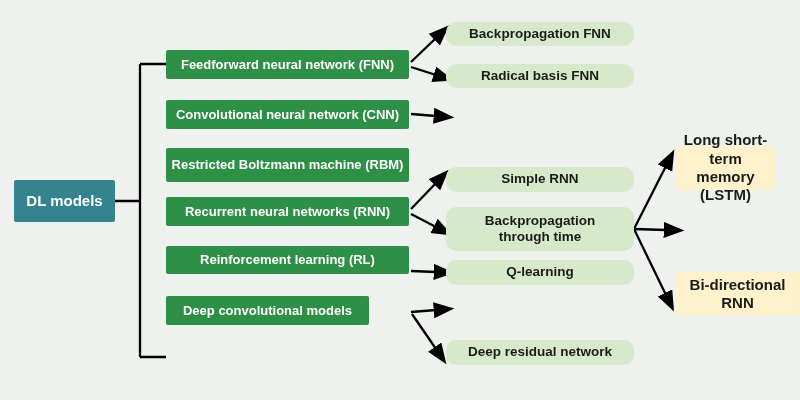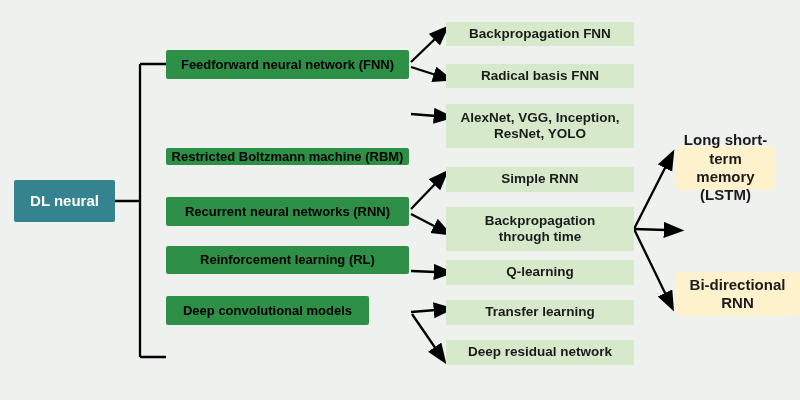--- a/index.html
+++ b/index.html
@@ -22,29 +22,29 @@
     line-height:1.22;
   }
   .node.root{
     background:#35838e;
     color:#ffffff;
     font-size:15px;font-weight:700;
     border-radius:2px;
   }
   .node.model{
     background:#2d9046;
-    color:#000000;
+    color:#ffffff;
     font-size:13px;font-weight:600;
     border-radius:2px;
   }
   .node.variant{
     background:#d6eacb;
     color:#1b1b1b;
     font-size:13.5px;font-weight:600;
-    border-radius:0;
+    border-radius:10px;
     padding:0 4px;
   }
   .node.rnn-type{
     background:#fdf2cc;
     color:#1b1b1b;
     font-size:15px;font-weight:600;
     border-radius:3px;
     padding:0 4px;
   }
   .node .lbl{display:inline-block;}
@@ -73,59 +73,56 @@
     <line x1="411" y1="271" x2="436" y2="272" stroke="#000000" stroke-width="2.3" marker-end="url(#ah)"></line>
     <line x1="411" y1="312" x2="436" y2="310" stroke="#000000" stroke-width="2.3" marker-end="url(#ah)"></line>
     <line x1="412" y1="314" x2="436" y2="349" stroke="#000000" stroke-width="2.3" marker-end="url(#ah)"></line>
 
     <line x1="634" y1="229" x2="666" y2="166" stroke="#000000" stroke-width="2.3" marker-end="url(#ah)"></line>
     <line x1="634" y1="229" x2="666" y2="230" stroke="#000000" stroke-width="2.3" marker-end="url(#ah)"></line>
     <line x1="634" y1="229" x2="666" y2="295" stroke="#000000" stroke-width="2.3" marker-end="url(#ah)"></line>
   </svg>
 
   <div class="node root" style="left:14px;top:180px;width:101px;height:42px">
-    <span class="lbl">DL neural</span>
+    <span class="lbl">DL models</span>
   </div>
 
   <div class="node model" style="left:166px;top:50px;width:243px;height:29px">
     <span class="lbl">Feedforward neural network (FNN)</span>
   </div>
-  <div class="node model" style="left:166px;top:148px;width:243px;height:17px">
+  <div class="node model" style="left:166px;top:100px;width:243px;height:29px">
+    <span class="lbl">Convolutional neural network (CNN)</span>
+  </div>
+  <div class="node model" style="left:166px;top:148px;width:243px;height:34px">
     <span class="lbl">Restricted Boltzmann machine (RBM)</span>
   </div>
   <div class="node model" style="left:166px;top:197px;width:243px;height:29px">
     <span class="lbl">Recurrent neural networks (RNN)</span>
   </div>
   <div class="node model" style="left:166px;top:246px;width:243px;height:28px">
     <span class="lbl">Reinforcement learning (RL)</span>
   </div>
   <div class="node model" style="left:166px;top:296px;width:203px;height:29px">
     <span class="lbl">Deep convolutional models</span>
   </div>
 
   <div class="node variant" style="left:446px;top:22px;width:188px;height:24px">
     <span class="lbl">Backpropagation FNN</span>
   </div>
   <div class="node variant" style="left:446px;top:64px;width:188px;height:24px">
     <span class="lbl">Radical basis FNN</span>
   </div>
-  <div class="node variant" style="left:446px;top:104px;width:188px;height:44px">
-    <span class="lbl mid">AlexNet, VGG, Inception, ResNet, YOLO</span>
-  </div>
   <div class="node variant" style="left:446px;top:207px;width:188px;height:44px">
     <span class="lbl narrow">Backpropagation through time</span>
   </div>
   <div class="node variant" style="left:446px;top:167px;width:188px;height:25px">
     <span class="lbl">Simple RNN</span>
   </div>
   <div class="node variant" style="left:446px;top:260px;width:188px;height:25px">
     <span class="lbl">Q-learning</span>
-  </div>
-  <div class="node variant" style="left:446px;top:300px;width:188px;height:25px">
-    <span class="lbl">Transfer learning</span>
   </div>
   <div class="node variant" style="left:446px;top:340px;width:188px;height:25px">
     <span class="lbl">Deep residual network</span>
   </div>
 
   <div class="node rnn-type" style="left:676px;top:146px;width:99px;height:44px">
     <span class="lbl">Long short-term memory (LSTM)</span>
   </div>
   <div class="node rnn-type" style="left:676px;top:272px;width:123px;height:44px">
     <span class="lbl">Bi-directional RNN</span>

